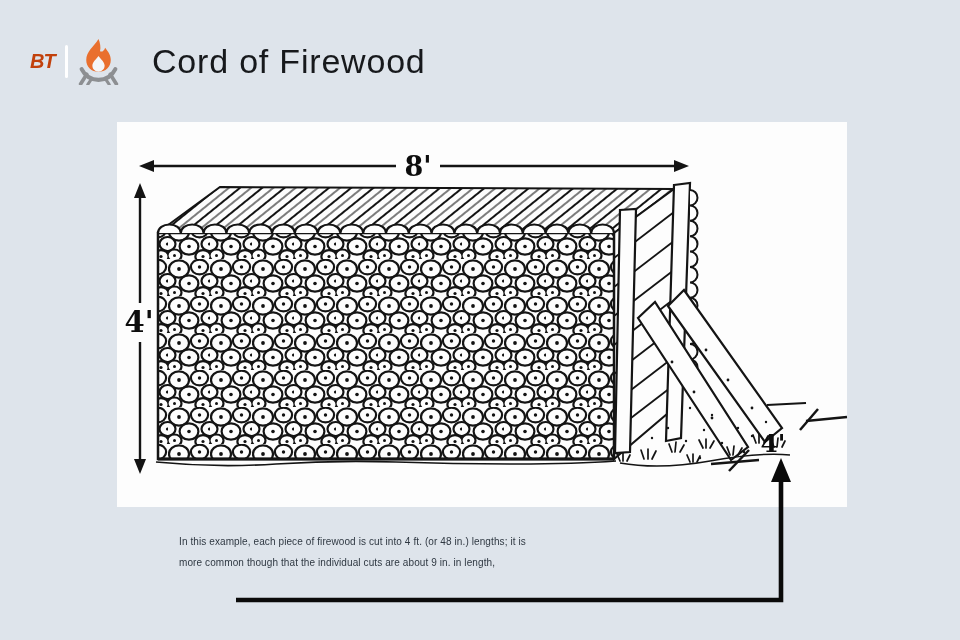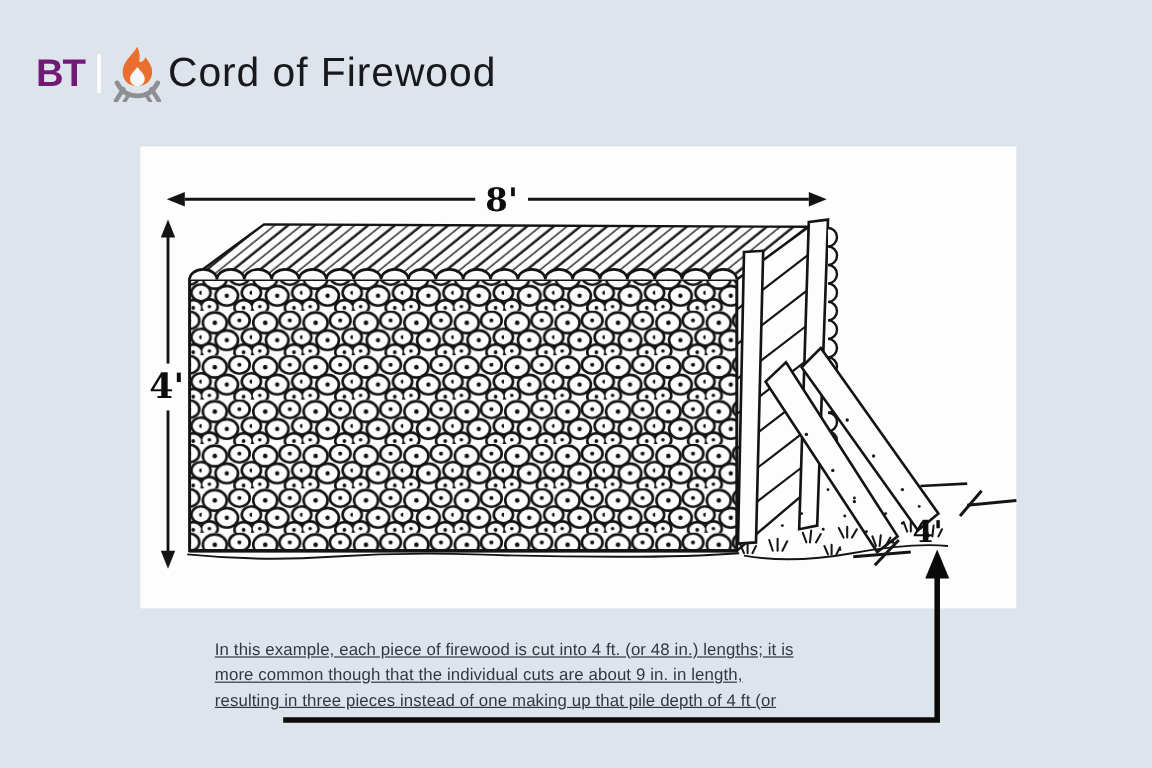--- a/index.html
+++ b/index.html
@@ -3,34 +3,34 @@
 <meta charset="utf-8">
 <style>
   html,body { margin:0; padding:0; }
   .page {
     position:relative; width:960px; height:640px;
     background:#dee4eb; overflow:hidden;
     font-family:"Liberation Sans", sans-serif;
   }
   
   .logo { position:absolute; left:30px; top:38px; display:flex; align-items:center; gap:10px; height:46px; }
-  .logo-bt { font-size:32px; font-weight:bold; color:#701a75; letter-spacing:-1px; line-height:1; }
+  .logo-bt { font-size:20px; font-weight:bold; color:#c2410c; letter-spacing:-1px; line-height:1;font-style:italic; }
   .logo-bar { width:3px; height:33px; background:#ffffff; border-radius:2px; }
   .campfire { width:41px; height:47px; display:block; }
   .page-title {
-    position:absolute; left:140px; top:42px; margin:0;
+    position:absolute; left:152px; top:42px; margin:0;
     font-size:34px; font-weight:500; letter-spacing:0.8px;
     color:#17191c; line-height:38px;
   }
   
   .fig { position:absolute; left:0; top:0; width:960px; height:640px; }
   
   .caption {
     position:absolute; left:179px; top:531px;
-    font-size:14px; line-height:21px; color:#2f3842; letter-spacing:0.1px;text-decoration:underline;
+    font-size:10px; line-height:21px; color:#2f3842; letter-spacing:0.1px;
   }
   .caption div { white-space:nowrap; }
   .dim-label {
     font-family:"DejaVu Serif","Liberation Serif",serif;
     font-weight:bold; fill:#0d0d0d;
   }
 </style>
 </head>
 <body>
 
@@ -181,16 +181,15 @@
 
     <g>
       <path d="M236 600 L781 600 L781 469" stroke="#0a0a0a" stroke-width="4.6" fill="none"></path>
       <polygon points="781,458 771,482 791,482" fill="#0a0a0a"></polygon>
     </g>
   </svg>
 
   <div class="caption">
     <div>In this example, each piece of firewood is cut into 4 ft. (or 48 in.) lengths; it is</div>
     <div>more common though that the individual cuts are about 9 in. in length,</div>
-    <div>resulting in three pieces instead of one making up that pile depth of 4 ft (or</div>
   </div>
 
 </div>
 
 </body></html>

